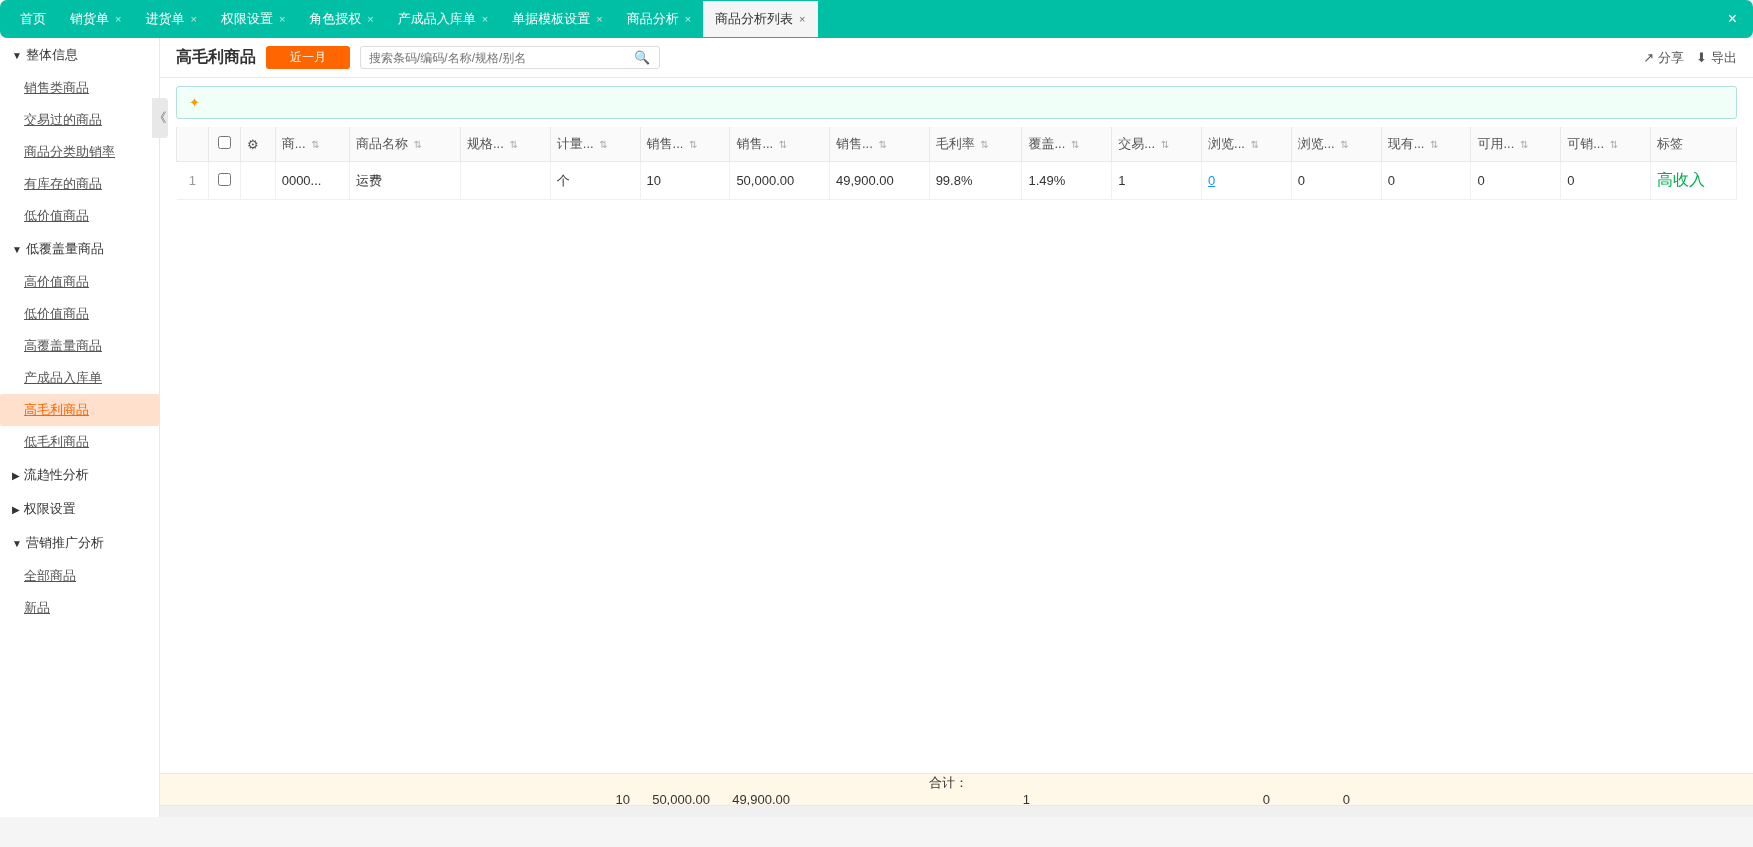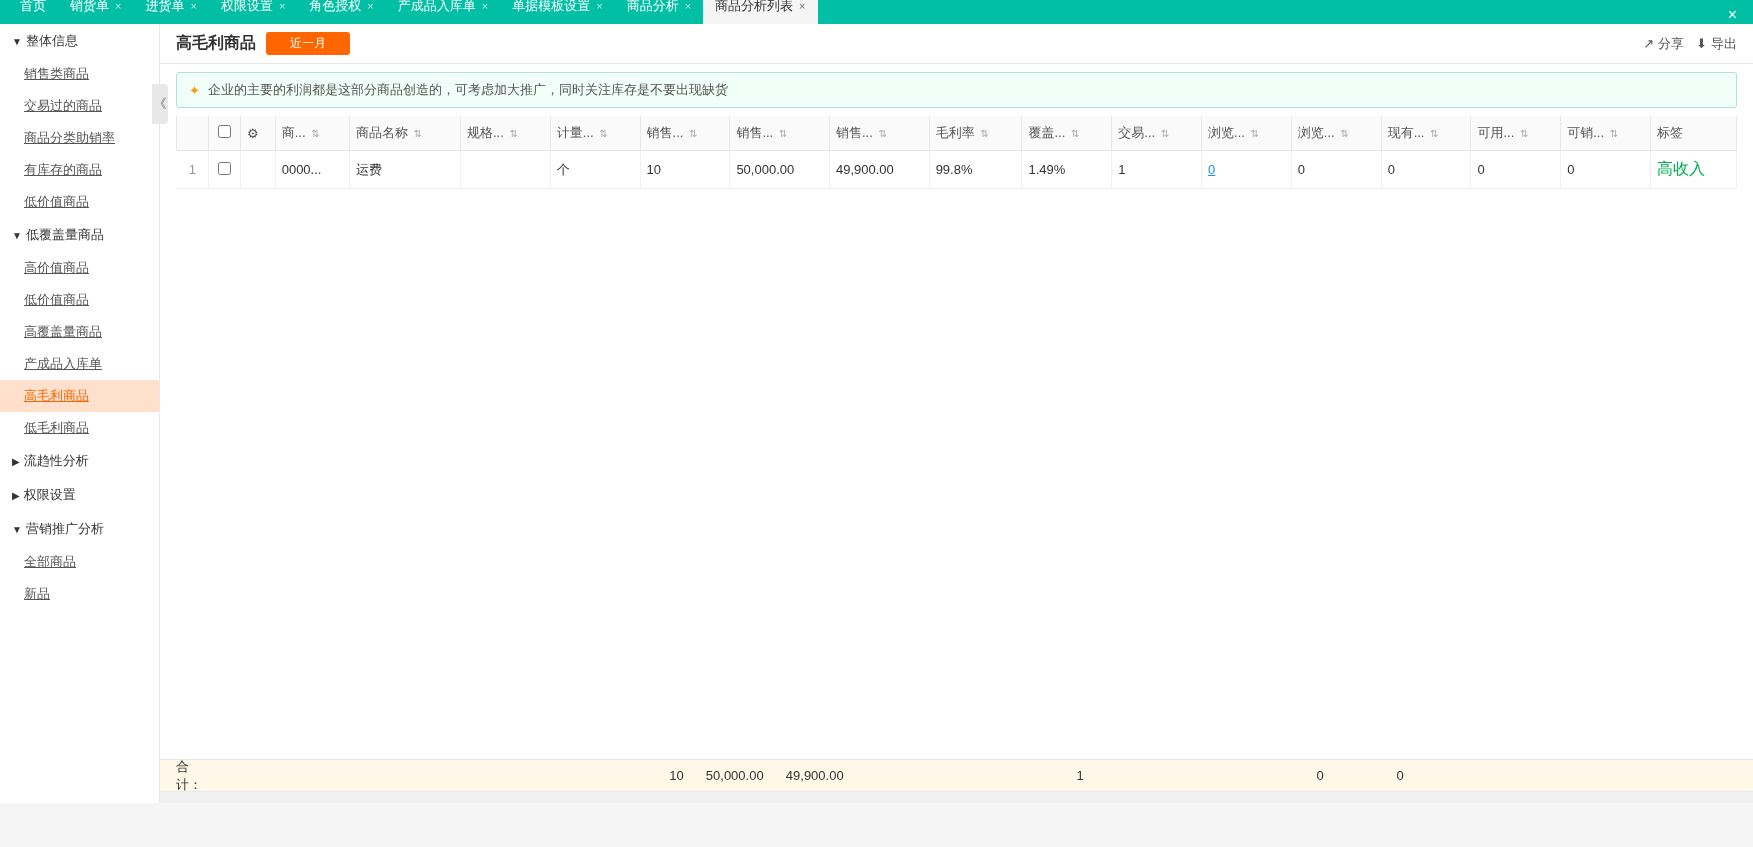--- a/index.html
+++ b/index.html
@@ -2,24 +2,25 @@
 <html><head>
   <meta charset="utf-8">
   <style>
     * { box-sizing: border-box; margin: 0; padding: 0; font-family: "Microsoft YaHei", "PingFang SC", sans-serif; font-size: 13px; }
     body { background: #f5f5f5; overflow: hidden; }
 
     
     .top-nav {
       background: #00bfa5;
       display: flex;
-      align-items: flex-end;
-      height: 24px;
+      align-items: center;
+      height: 38px;
       padding: 0 8px;
       color: white;
+      border-radius: 7px;
     }
     .nav-tab {
       display: flex;
       align-items: center;
       padding: 0 12px;
       height: 36px;
       cursor: pointer;
       white-space: nowrap;
       font-size: 13px;
       color: white;
@@ -217,20 +218,21 @@
     
     .footer-summary {
       height: 32px;
       background: #fff8e8;
       border-top: 1px solid #e8e8e8;
       display: flex;
       align-items: center;
       padding: 0 16px;
       font-size: 13px;
       color: #333;
+      flex-direction: column;
     }
     .footer-cells {
       display: flex;
       align-items: center;
       width: 100%;
       gap: 0;
     }
     .footer-label { margin-right: 16px; font-weight: 500; }
     .footer-cell {
       min-width: 80px;
@@ -359,35 +361,38 @@
 
     <div class="sidebar-collapse-btn">
       <span>《</span>
     </div>
 
     <div class="content-area">
 
       <div class="content-header">
         <span class="content-title">高毛利商品</span>
         <button class="btn-recent">近一月</button>
+        <div class="search-box">
+          <input type="text" placeholder="搜索条码/编码/名称/规格/别名" style="">
+          <span class="search-icon">🔍</span>
+        </div>
         <div class="header-actions">
           <div class="action-btn">
             <span>↗</span>
             <span>分享</span>
           </div>
           <div class="action-btn">
             <span>⬇</span>
             <span>导出</span>
           </div>
         </div>
       </div>
 
       <div class="info-banner">
         <span class="info-icon">✦</span>
-        <span>企业的主要的利润都是这部分商品创造的，可考虑加大推广，同时关注库存是不要出现缺货</span>
       </div>
 
       <div class="table-wrapper">
         <table>
           <thead>
             <tr>
               <th class="col-num"></th>
               <th class="col-checkbox">
                 <input type="checkbox" style="">
               </th>

